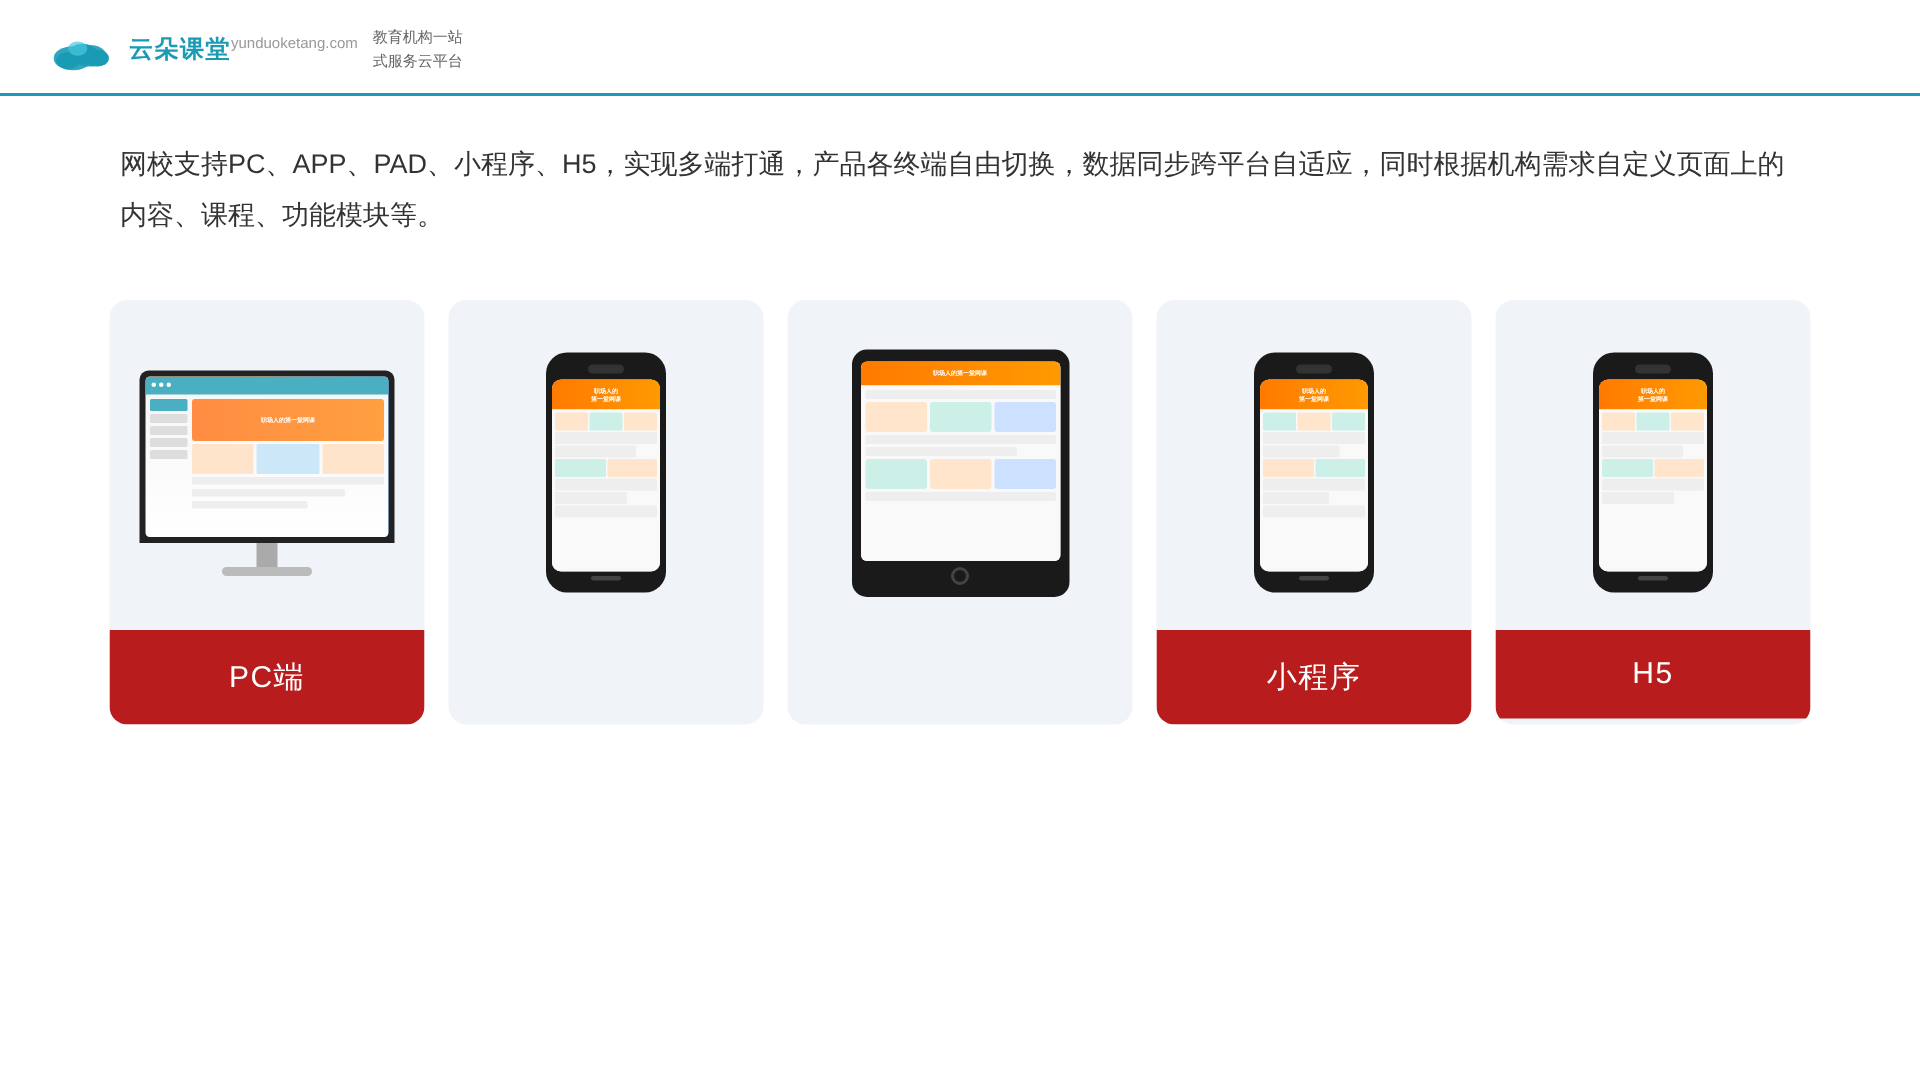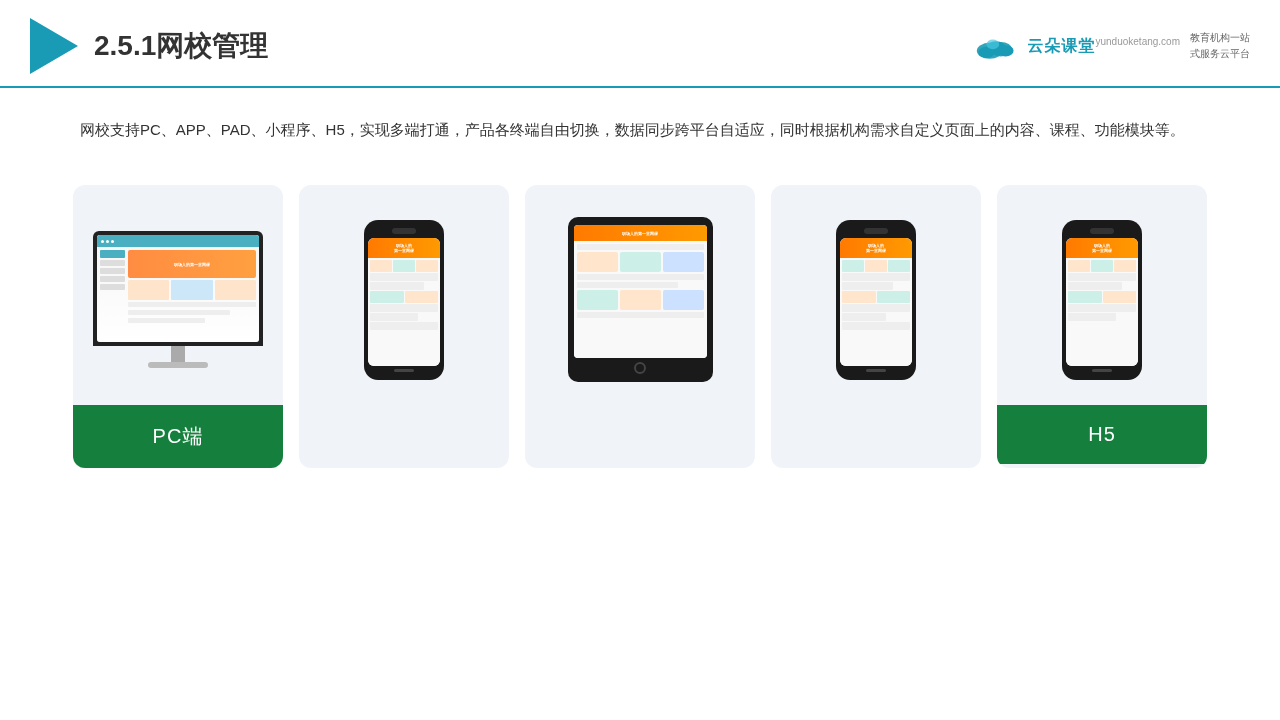--- a/index.html
+++ b/index.html
@@ -70,21 +70,21 @@
       letter-spacing: 1px;
     }
     .brand-url {
       font-size: 10px;
       color: #999;
     }
 
     
     .description {
       padding: 28px 80px 20px 80px;
-      font-size: 15px;
+      font-size: 18px;
       color: #333;
       line-height: 1.9;
     }
 
     
     .cards-container {
       display: flex;
       gap: 16px;
       padding: 20px 60px 30px 60px;
       justify-content: center;
@@ -104,21 +104,21 @@
       width: 100%;
       height: 220px;
       display: flex;
       align-items: center;
       justify-content: center;
       padding: 20px 10px 10px 10px;
     }
 
     .card-label {
       width: 100%;
-      background: #15803d;
+      background: #b91c1c;
       color: white;
       text-align: center;
       font-size: 20px;
       font-weight: 500;
       padding: 18px 0;
       letter-spacing: 1px;
     }
 
     
     .monitor {
@@ -322,24 +322,20 @@
       height: 12px;
       border-radius: 50%;
       border: 2px solid #444;
       margin-top: 4px;
     }
   </style>
 </head>
 <body>
 
 <div class="header">
-  <div class="header-left">
-    <div class="logo-triangle"></div>
-    <span class="page-title">2.5.1网校管理</span>
-  </div>
   <div class="header-right">
     <div class="brand-logo">
       <div class="brand-cloud-icon">
 
         <svg class="cloud-svg" viewBox="0 0 60 40" fill="none" xmlns="http://www.w3.org/2000/svg">
           <ellipse cx="22" cy="26" rx="16" ry="10" fill="#1a9bb5" opacity="0.9"></ellipse>
           <ellipse cx="36" cy="24" rx="14" ry="9" fill="#1a9bb5" opacity="0.9"></ellipse>
           <ellipse cx="18" cy="28" rx="10" ry="7" fill="#1a9bb5"></ellipse>
           <ellipse cx="30" cy="22" rx="12" ry="8" fill="#1a9bb5"></ellipse>
           <ellipse cx="42" cy="26" rx="10" ry="7" fill="#1a9bb5"></ellipse>
@@ -493,20 +489,21 @@
               </div>
               <div class="phone-row"></div>
               <div class="phone-row" style="width:65%"></div>
               <div class="phone-row"></div>
             </div>
           </div>
           <div class="phone-home"></div>
         </div>
       </div>
     </div>
+    <div class="card-label">小程序</div>
   </div>
 
   <div class="card">
     <div class="card-image-area">
       <div class="phone">
         <div class="phone-body">
           <div class="phone-notch"></div>
           <div class="phone-screen">
             <div class="phone-screen-header">
               <div class="phone-screen-header-text">职场人的<br>第一堂网课</div>

